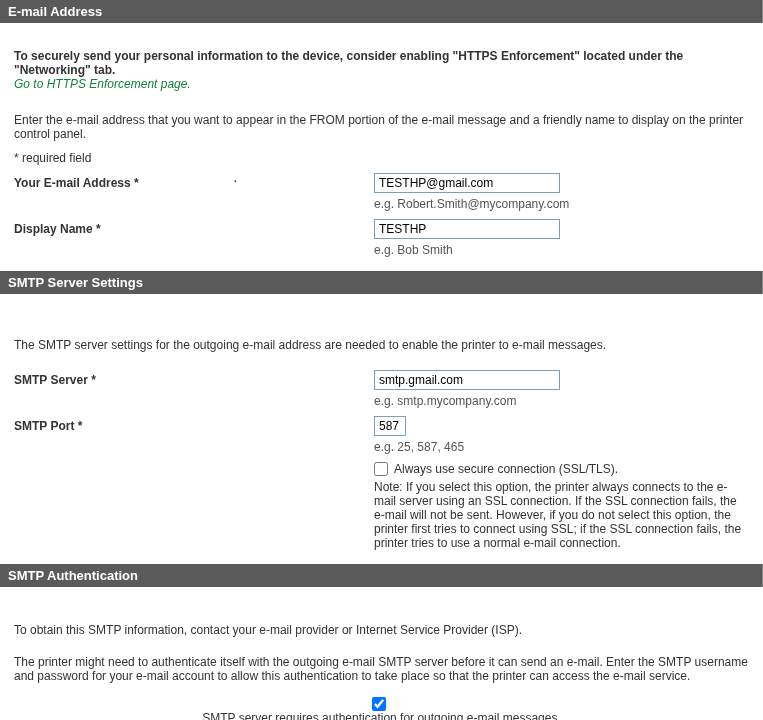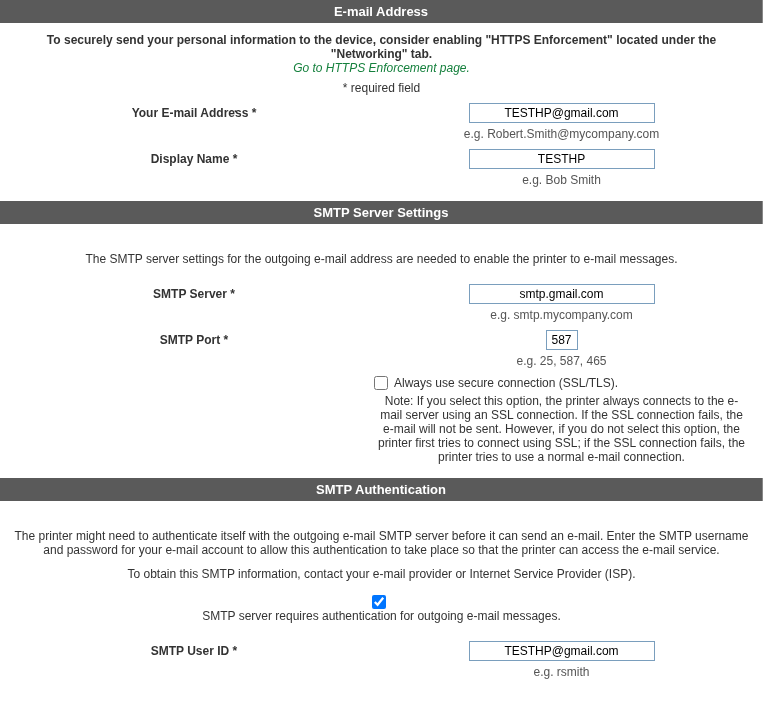--- a/index.html
+++ b/index.html
@@ -1,32 +1,32 @@
 <!DOCTYPE html>
 <html><head>
   <meta charset="utf-8">
   <style>
-    * { box-sizing: border-box; margin: 0; padding: 0; text-align: center; }
+    * { box-sizing: border-box; margin: 0; padding: 0; }
     body {
       font-family: Arial, Helvetica, sans-serif;
       font-size: 12px;
       color: #333;
       background: #fff;
       width: 763px;
     }
     .section-header {
       background: #5a5a5a;
       color: #fff;
       font-weight: bold;
       font-size: 13px;
       padding: 4px 8px;
       border-right: 1px solid #888;
     }
     .section-body {
-      padding: 10px 14px 14px 14px;
+      padding: 26px 14px 14px 14px;
     }
     .bold-text { font-weight: bold; }
     .link { color: #15803d; text-decoration: none; cursor: pointer; font-style: italic; }
     .para { margin-top: 10px; margin-bottom: 10px; }
     .para-tight { margin-top: 6px; margin-bottom: 6px; }
     .field-row {
       display: flex;
       align-items: flex-start;
       margin-top: 8px;
     }
@@ -77,20 +77,21 @@
 </head>
 <body>
 
 <div class="section-header">
   <span>E-mail Address</span>
 </div>
 <div class="section-body">
   <div class="bold-text">To securely send your personal information to the device, consider enabling "HTTPS Enforcement" located under the "Networking" tab.</div>
   <a class="link">Go to HTTPS Enforcement page.</a>
 
+  <div class="para" style="margin-top:22px;">Enter the e-mail address that you want to appear in the FROM portion of the e-mail message and a friendly name to display on the printer control panel.</div>
 
   <div class="para-tight">* required field</div>
 
   <div class="field-row">
     <div class="field-label">
       <span>Your E-mail Address *</span>
       <span class="dot">.</span>
     </div>
     <div class="field-value">
       <input type="text" class="input-wide" value="TESTHP@gmail.com" style="">
@@ -132,23 +133,23 @@
       </div>
       <div class="note">Note: If you select this option, the printer always connects to the e-mail server using an SSL connection. If the SSL connection fails, the e-mail will not be sent. However, if you do not select this option, the printer first tries to connect using SSL; if the SSL connection fails, the printer tries to use a normal e-mail connection.</div>
     </div>
   </div>
 </div>
 
 <div class="section-header">
   <span>SMTP Authentication</span>
 </div>
 <div class="section-body">
+  <div class="para">To obtain this SMTP information, contact your e-mail provider or Internet Service Provider (ISP).</div>
+
   <div class="para" style="margin-top:18px;">The printer might need to authenticate itself with the outgoing e-mail SMTP server before it can send an e-mail. Enter the SMTP username and password for your e-mail account to allow this authentication to take place so that the printer can access the e-mail service.</div>
-
-  <div class="para">To obtain this SMTP information, contact your e-mail provider or Internet Service Provider (ISP).</div>
 
   <div class="checkbox-row" style="margin-top:14px;flex-direction:column;">
     <input type="checkbox" checked="" style="">
     <span>SMTP server requires authentication for outgoing e-mail messages.</span>
   </div>
 
   <div class="field-row" style="margin-top:18px;">
     <div class="field-label">SMTP User ID *</div>
     <div class="field-value">
       <input type="text" class="input-wide" value="TESTHP@gmail.com" style="">

